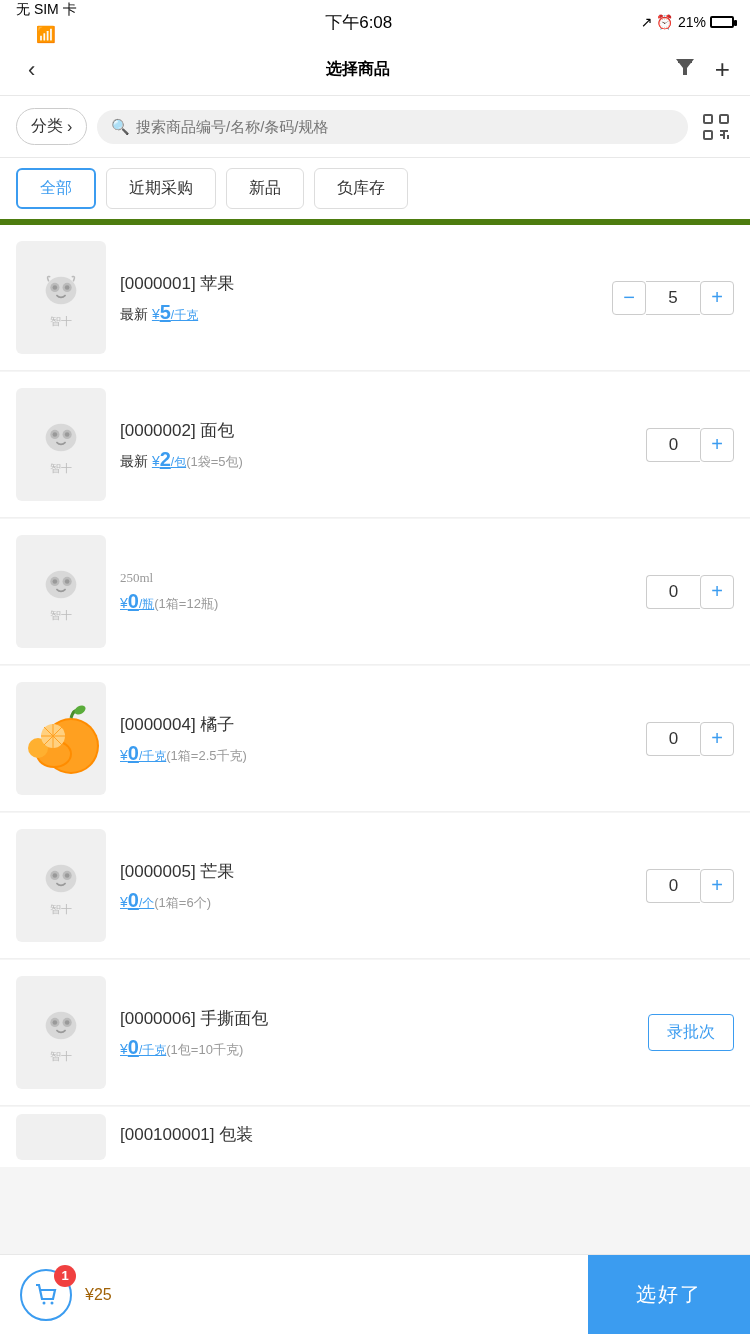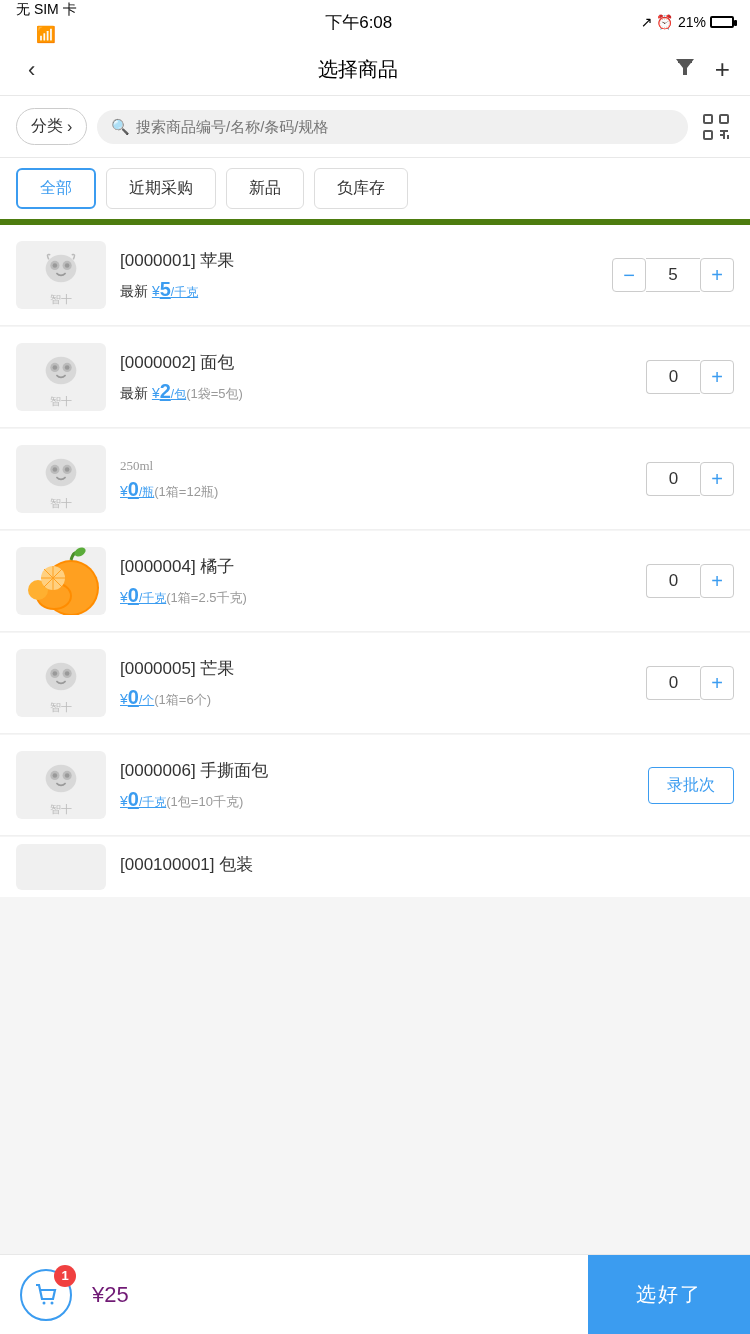--- a/index.html
+++ b/index.html
@@ -42,21 +42,21 @@
       height: 52px;
       display: flex;
       align-items: center;
       justify-content: space-between;
       padding: 0 20px;
       border-bottom: 1px solid #e8e8e8;
     }
     .nav-back {
       font-size: 22px; color: #333; cursor: pointer; padding: 8px;
     }
-    .nav-title { font-size: 20px; font-weight: 400; color: #000; }
+    .nav-title { font-size: 16px; font-weight: 700; color: #000; }
     .nav-actions { display: flex; align-items: center; gap: 18px; }
     .nav-action-btn { font-size: 22px; color: #555; cursor: pointer; }
 
     
     .filter-bar {
       background: #fff;
       padding: 12px 16px;
       display: flex;
       align-items: center;
       gap: 10px;
@@ -125,21 +125,21 @@
     .product-item {
       background: #fff;
       display: flex;
       align-items: center;
       padding: 16px 16px;
       margin-bottom: 1px;
       border-bottom: 1px solid #f0f0f0;
       gap: 14px;
     }
     .product-image {
-      width: 90px; height: 68px;
+      width: 90px; height: 113px;
       background: #f0f0f0;
       border-radius: 6px;
       flex-shrink: 0;
       display: flex; align-items: center; justify-content: center;
       overflow: hidden;
     }
     .owl-placeholder {
       display: flex; flex-direction: column; align-items: center; justify-content: center;
       color: #c0c0c0; width: 100%; height: 100%;
     }
@@ -218,21 +218,21 @@
       top: -6px; right: -6px;
       background: #f04040;
       color: #fff;
       border-radius: 50%;
       width: 22px; height: 22px;
       font-size: 13px;
       display: flex; align-items: center; justify-content: center;
       font-weight: 600;
     }
     .cart-total {
-      font-size: 22px; color: #701a75; font-weight: 500; margin-left: 20px;
+      font-size: 16px; color: #a16207; font-weight: 500; margin-left: 13px;
     }
     .confirm-btn {
       background: #3b9cf0;
       color: #fff;
       border: none;
       height: 80px;
       padding: 0 48px;
       font-size: 20px;
       cursor: pointer;
       letter-spacing: 2px;

